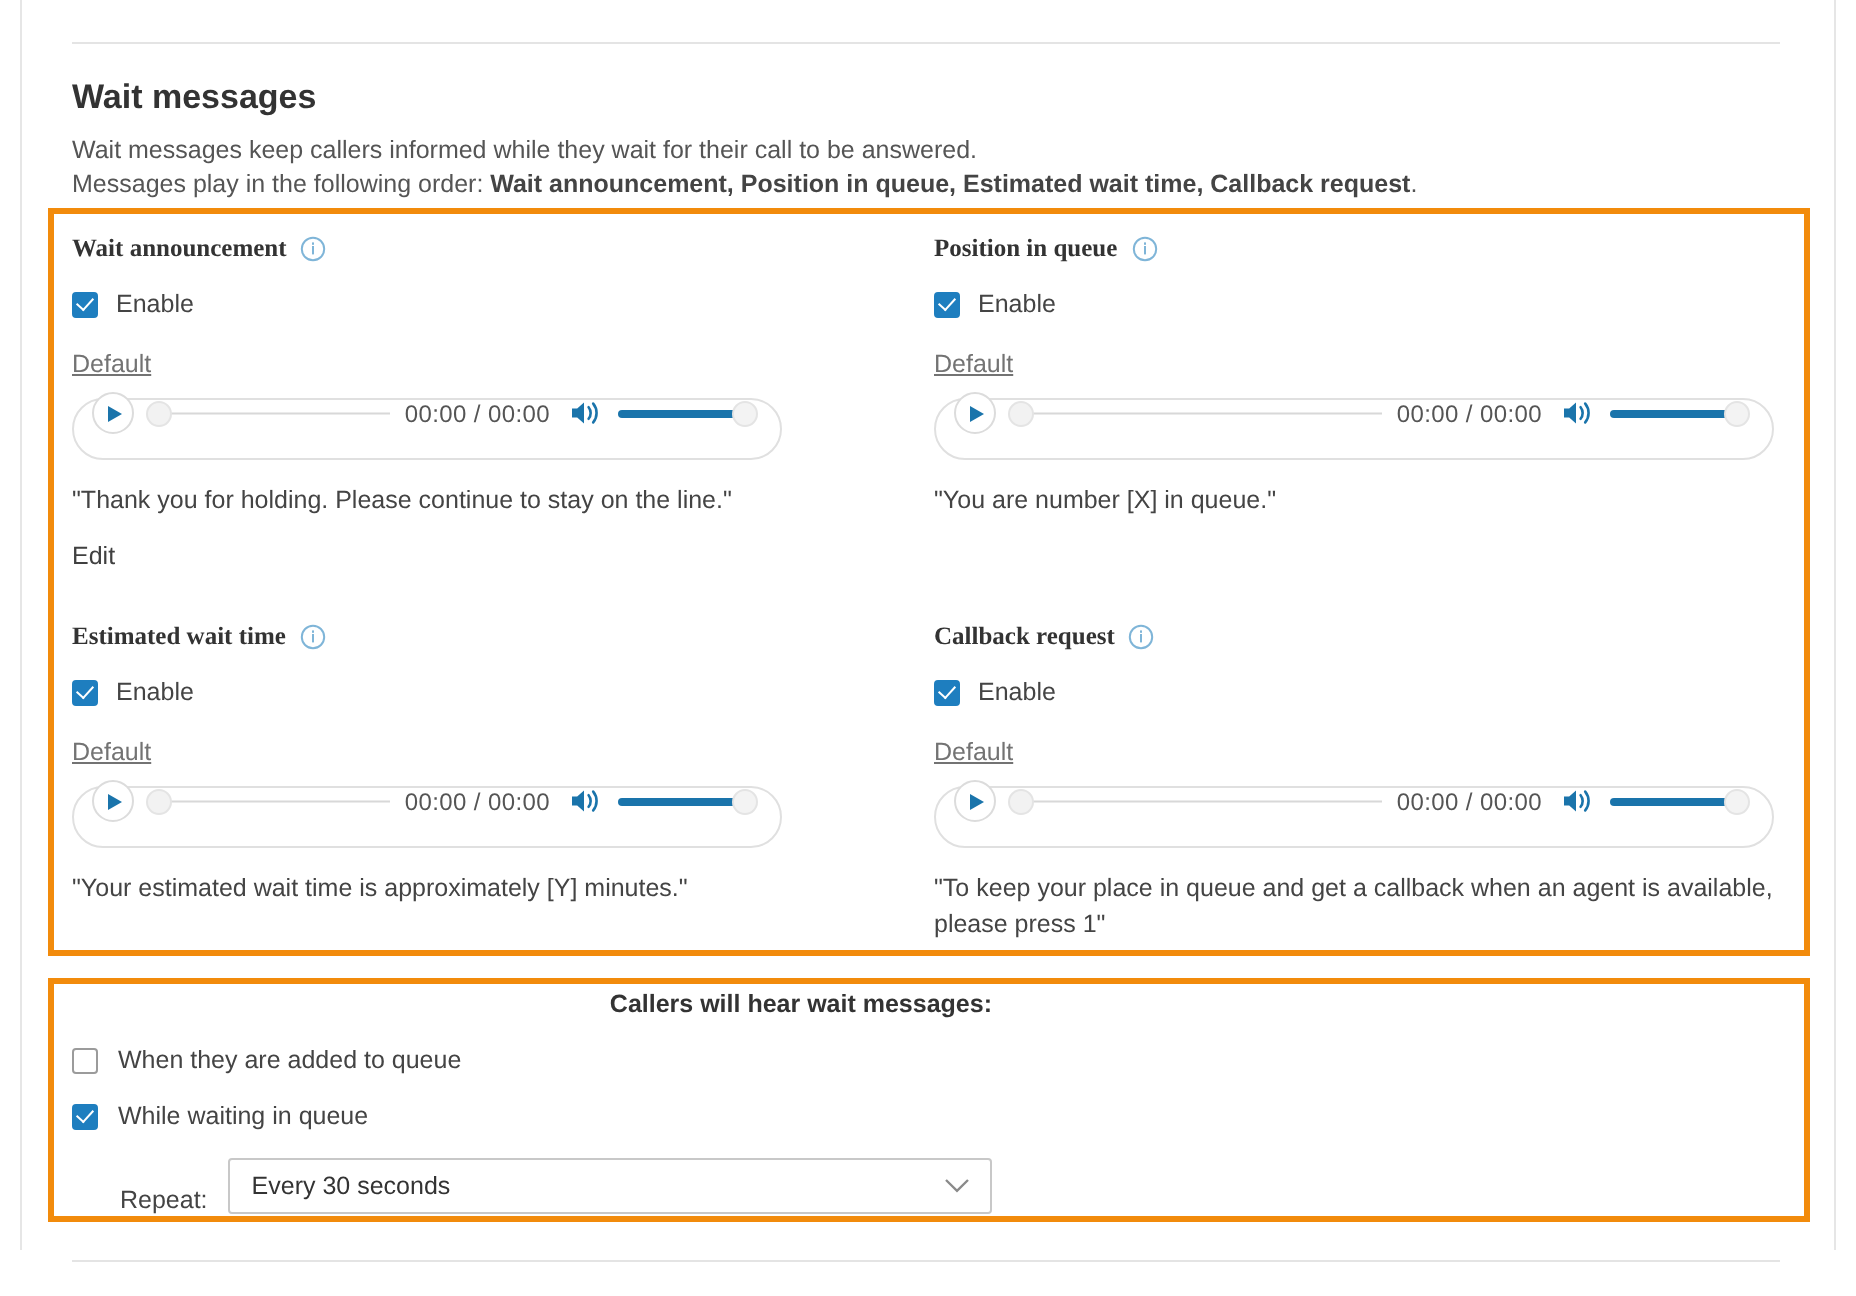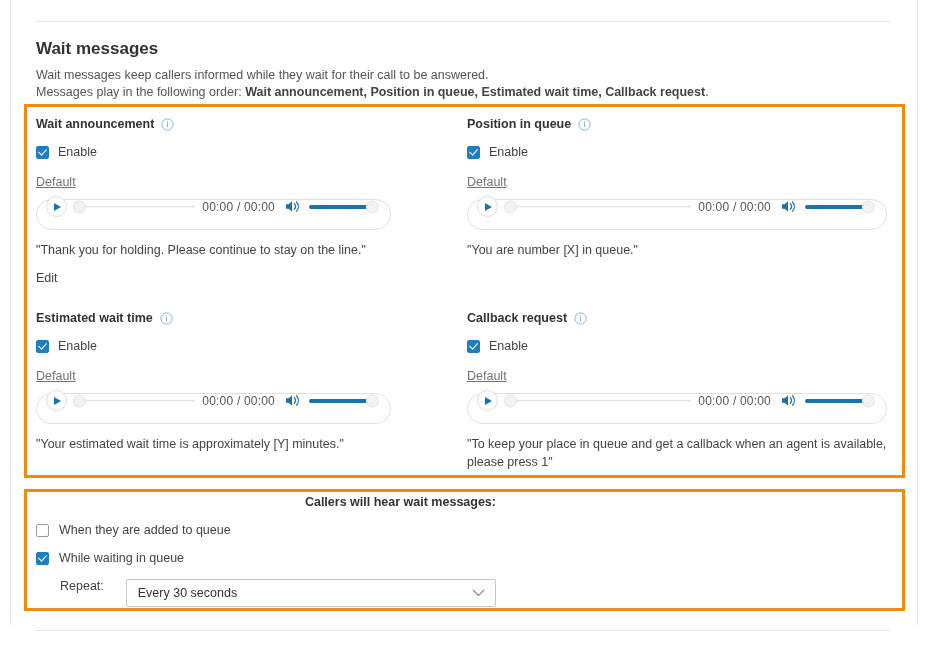--- a/index.html
+++ b/index.html
@@ -96,20 +96,21 @@
   }
   .card-title {
     font-size: 12.5px;
     font-weight: bold;
     color: #333333;
     line-height: 16px;
     display: flex;
     align-items: center;
     gap: 7px;
     margin: 0;
+    font-family: Liberation Serif, serif;
   }
   .info-icon {
     width: 13px;
     height: 13px;
     flex: 0 0 13px;
     display: inline-block;
     position: relative;
     top: 0px;
   }
   .info-icon svg { display: block; }
@@ -299,22 +300,22 @@
     text-align: right;
   }
   .pb-check-row {
     display: flex;
     align-items: center;
     gap: 10px;
     margin-top: 12px;
   }
   .repeat-row {
     display: flex;
-    align-items: flex-start;
-    gap: 22px;
+    align-items: flex-end;
+    gap: 10px;
     margin-top: 13px;
     padding-left: 24px;
   }
   .repeat-label {
     font-size: 12.5px;
     color: #444444;
   }
   .select-box {
     width: 396px;
     height: 28px;

